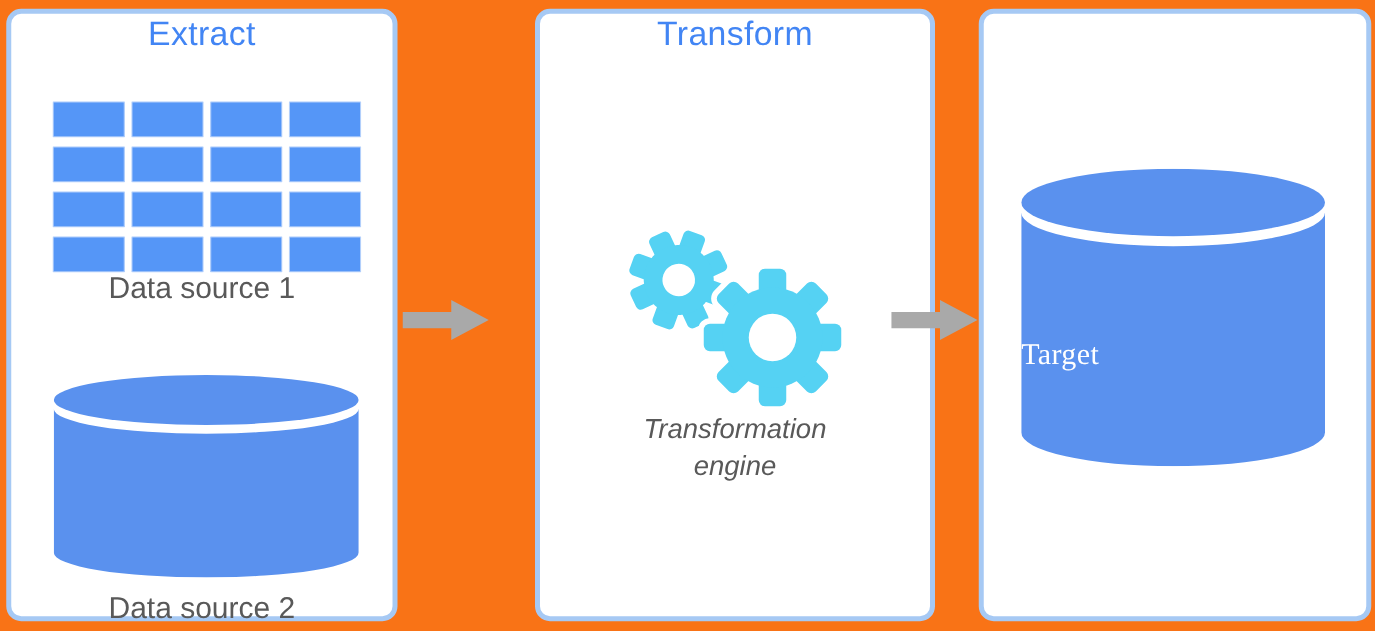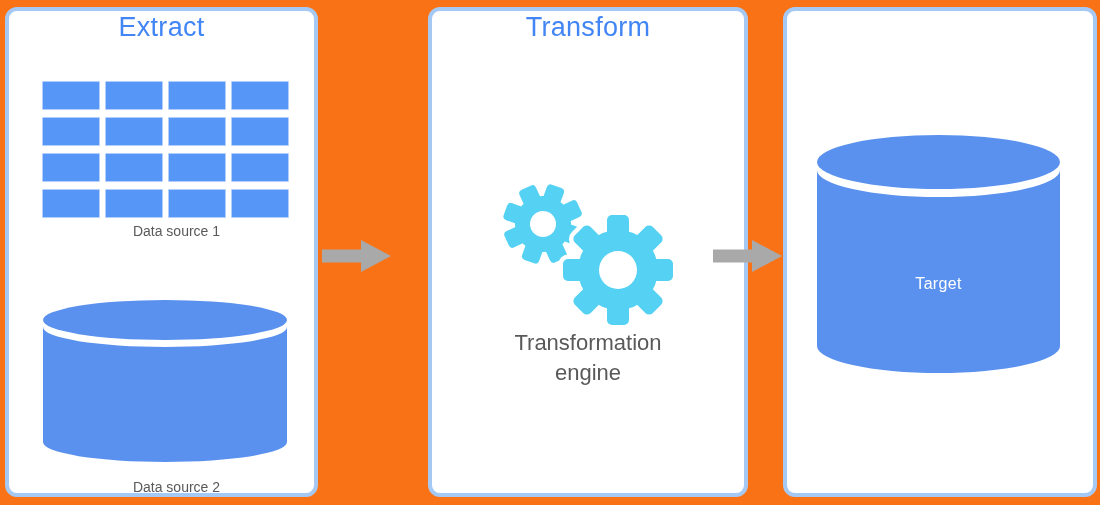--- a/index.html
+++ b/index.html
@@ -27,45 +27,46 @@
     column-gap:5px;row-gap:7px;
   }
   .table-cell{
     background:var(--table_blue,#5596f7);
     border:1.5px solid rgba(255,255,255,.55);
     box-sizing:border-box;border-radius:1px;
   }
 
   .shape-label{
     position:absolute;left:0;width:100%;text-align:center;
-    font-size:14px;line-height:26px;color:var(--label_gray,#595959);padding-left:15px;
+    font-size:24px;line-height:26px;color:var(--label_gray,#595959);
   }
   .label-ds1{top:207px;}
   .label-ds2{top:463px;}
 
   .cylinder{position:absolute;}
   .cyl-ds2{left:34px;top:289px;}
   .cyl-target{left:30px;top:124px;}
   .cyl-fill{fill:var(--database_blue,#5a91ee);}
 
   .target-label{
-    position:absolute;top:134px;left:0;width:100%;text-align:center;
-    font-size:16px;line-height:30px;color:var(--target_text_white,#ffffff);
+    position:absolute;top:134px;left:0;width:100%;
+    font-size:24px;line-height:30px;color:var(--target_text_white,#ffffff);
     letter-spacing:.3px;
+    font-family:Liberation Serif, serif;
   }
 
   .gears{position:absolute;left:69px;top:169px;}
   .gear-fill{fill:var(--gear_cyan,#55d2f3);}
 
   .engine-label{
     position:absolute;top:317px;left:0;width:100%;
     font-size:22px;line-height:30px;color:var(--label_gray,#595959);
     text-align:center;
   }
-  .engine-label .wrapbox{width:180px;margin:0 auto;}
+  .engine-label .wrapbox{width:180px;margin:0 auto;font-style:italic;}
 
   .flow-arrow{position:absolute;top:239px;}
   .arrow-1{left:322px;}
   .arrow-2{left:713px;}
   .arrow-fill{fill:var(--arrow_gray,#a9a9a9);}
 </style>
 </head>
 <body>
 
 <div class="canvas">

